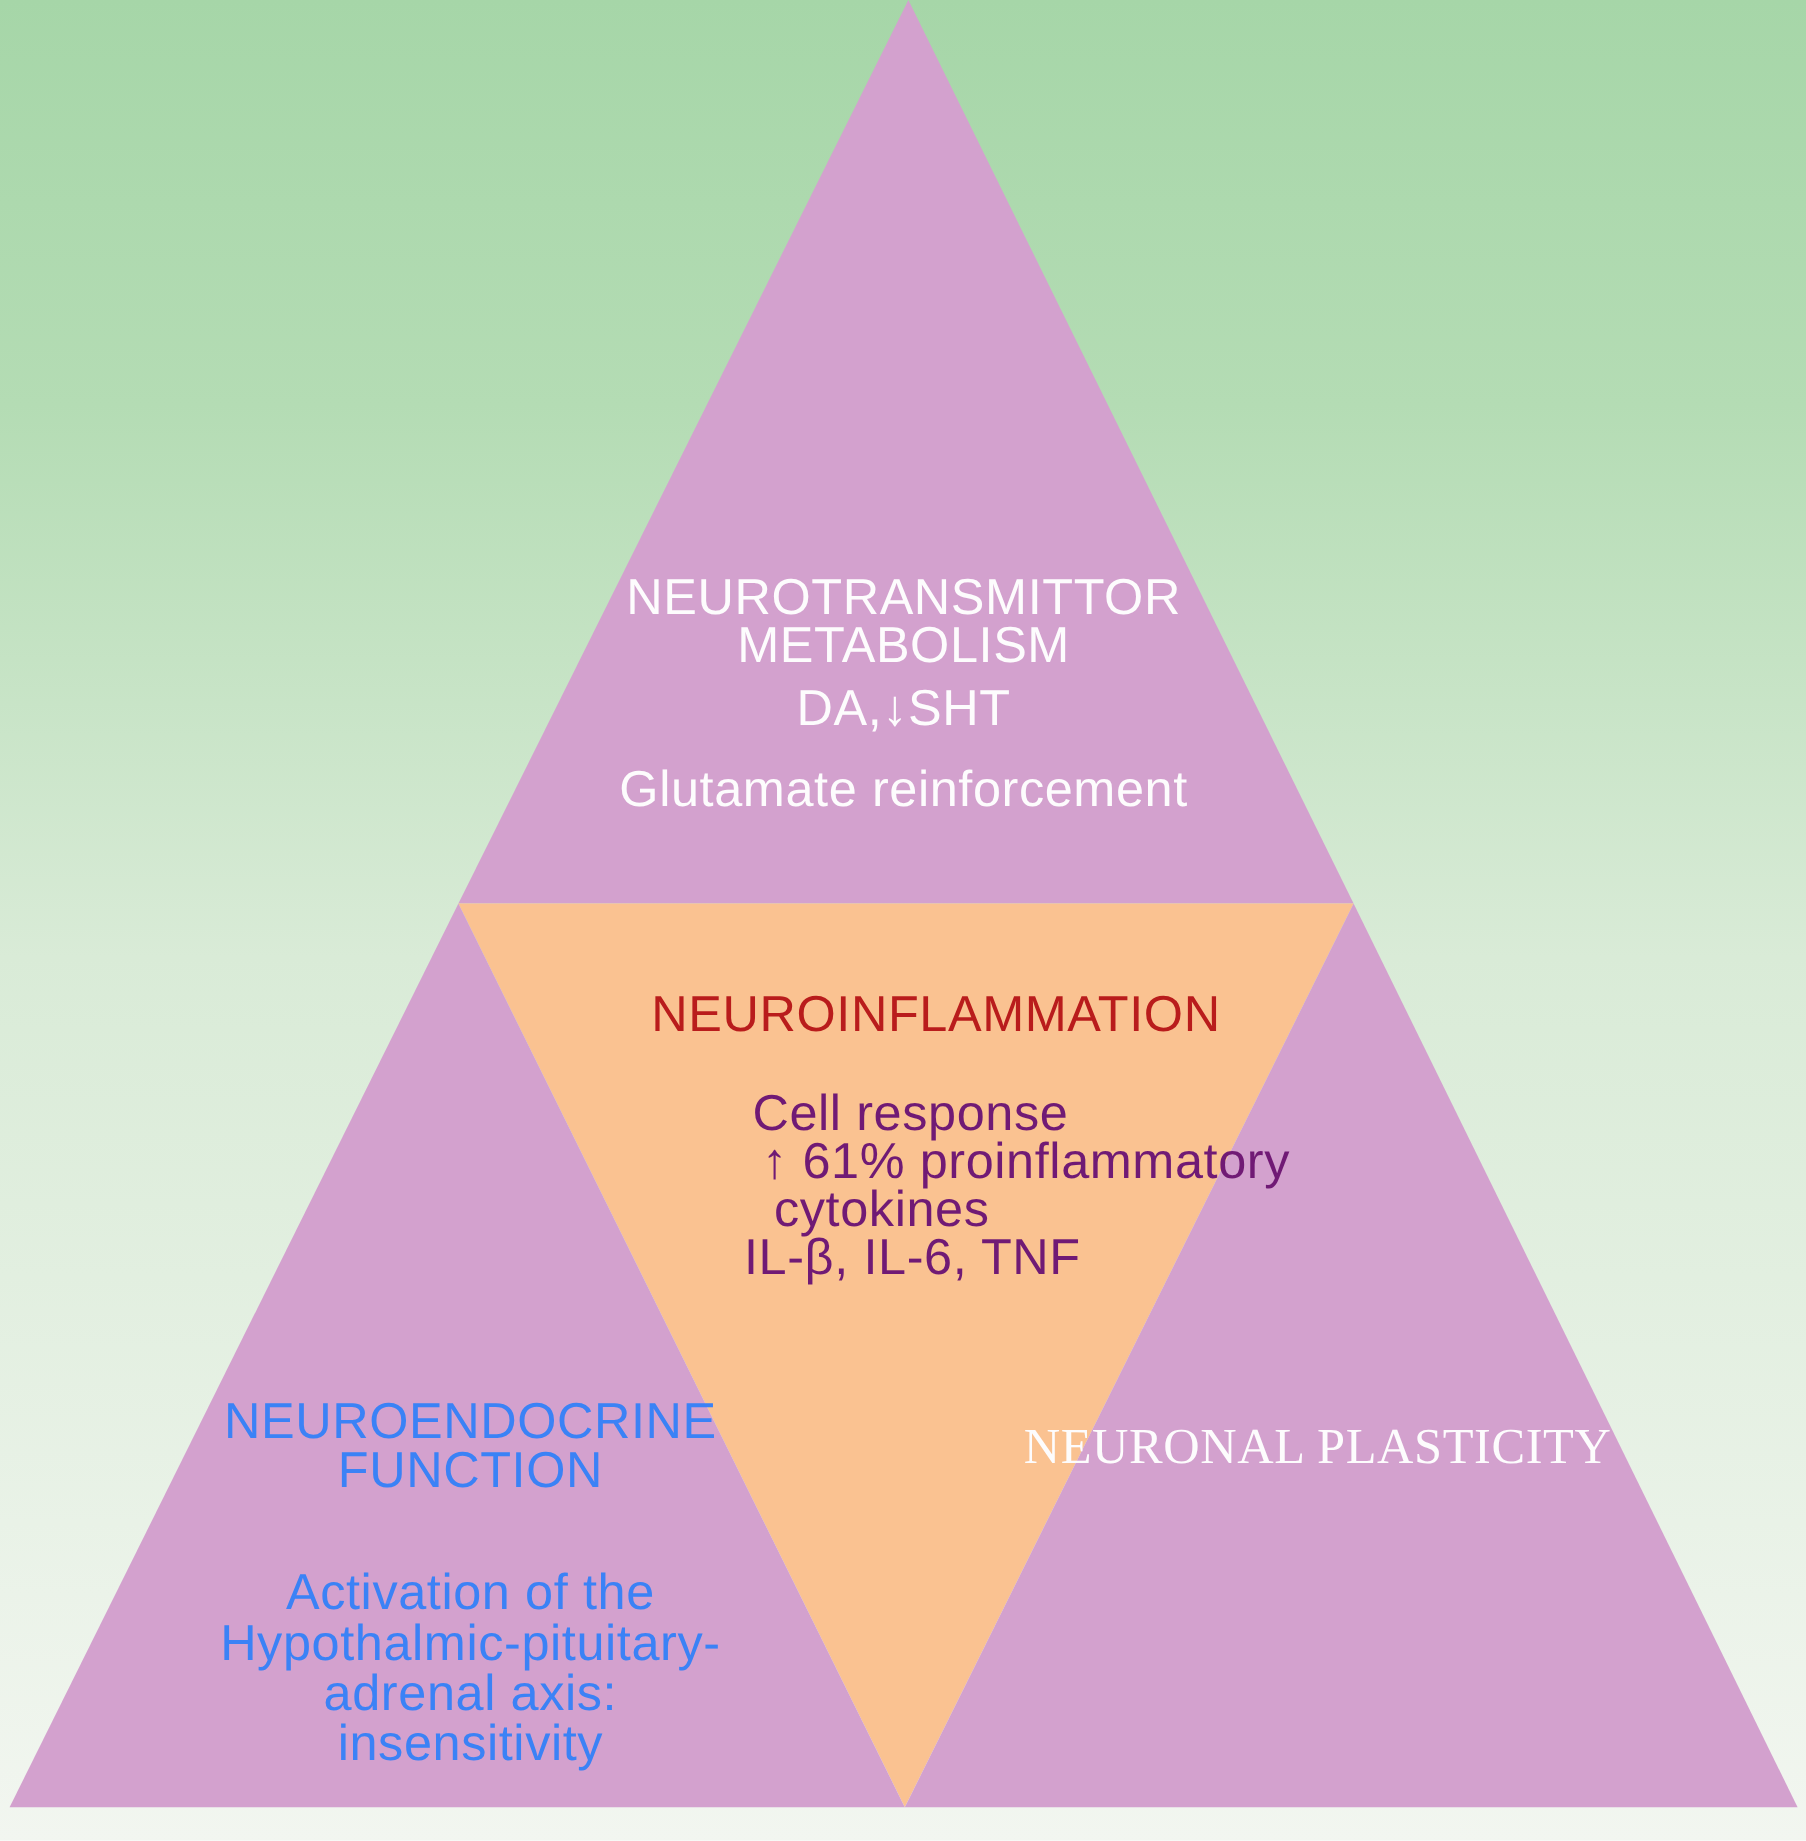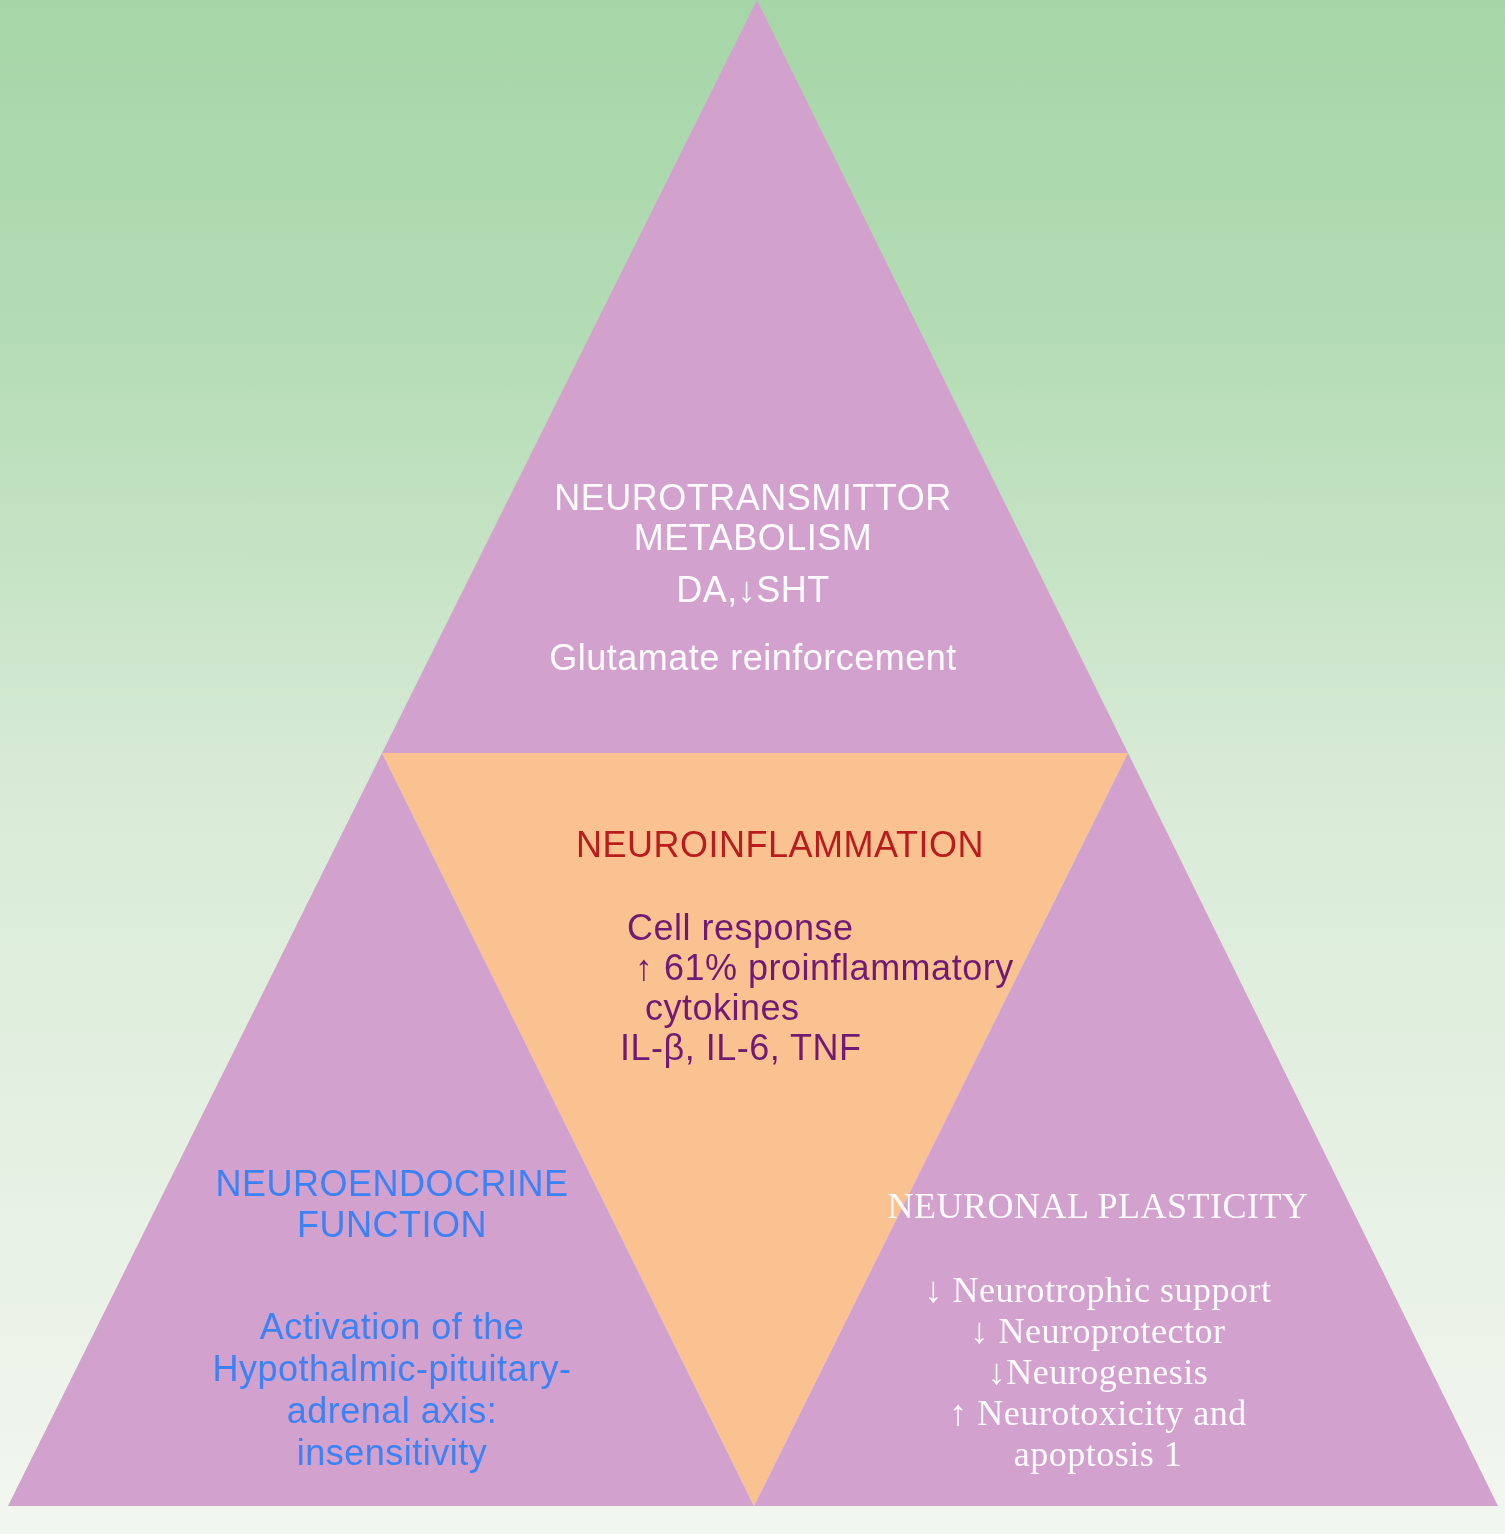--- a/index.html
+++ b/index.html
@@ -8,21 +8,21 @@
     width: 1505px; height: 1534px;
     overflow: hidden;
   }
   .canvas {
     position: relative;
     width: 1505px; height: 1534px;
   }
   .canvas svg { position: absolute; left: 0; top: 0; }
   .txt {
     position: absolute;
-    font-size: 36px;
+    font-size: 42px;
     letter-spacing: 0.5px;
     white-space: nowrap;
   }
   
   .top-region { left: 403px; top: 478px; width: 700px; text-align: center; line-height: 40px; }
   .top-region .da-line  { margin-top: 12px; }
   .top-region .glu-line { margin-top: 28px; }
   
   .center-title { left: 430px; top: 825px; width: 700px; text-align: center; line-height: 40px; }
   .center-body  { left: 618px; top: 908px; text-align: left; line-height: 40px; }
@@ -81,22 +81,15 @@
     <div class="body-block">
       <div>Activation of the</div>
       <div>Hypothalmic-pituitary-</div>
       <div>adrenal axis:</div>
       <div>insensitivity</div>
     </div>
   </div>
 
   <div class="txt br-region" style="color: rgb(253, 252, 253);">
     <div>NEURONAL PLASTICITY</div>
-    <div class="body-block">
-      <div>↓ Neurotrophic support</div>
-      <div>↓ Neuroprotector</div>
-      <div>↓Neurogenesis</div>
-      <div>↑ Neurotoxicity and</div>
-      <div>apoptosis 1</div>
-    </div>
   </div>
 
 </div>
 
 </body></html>

